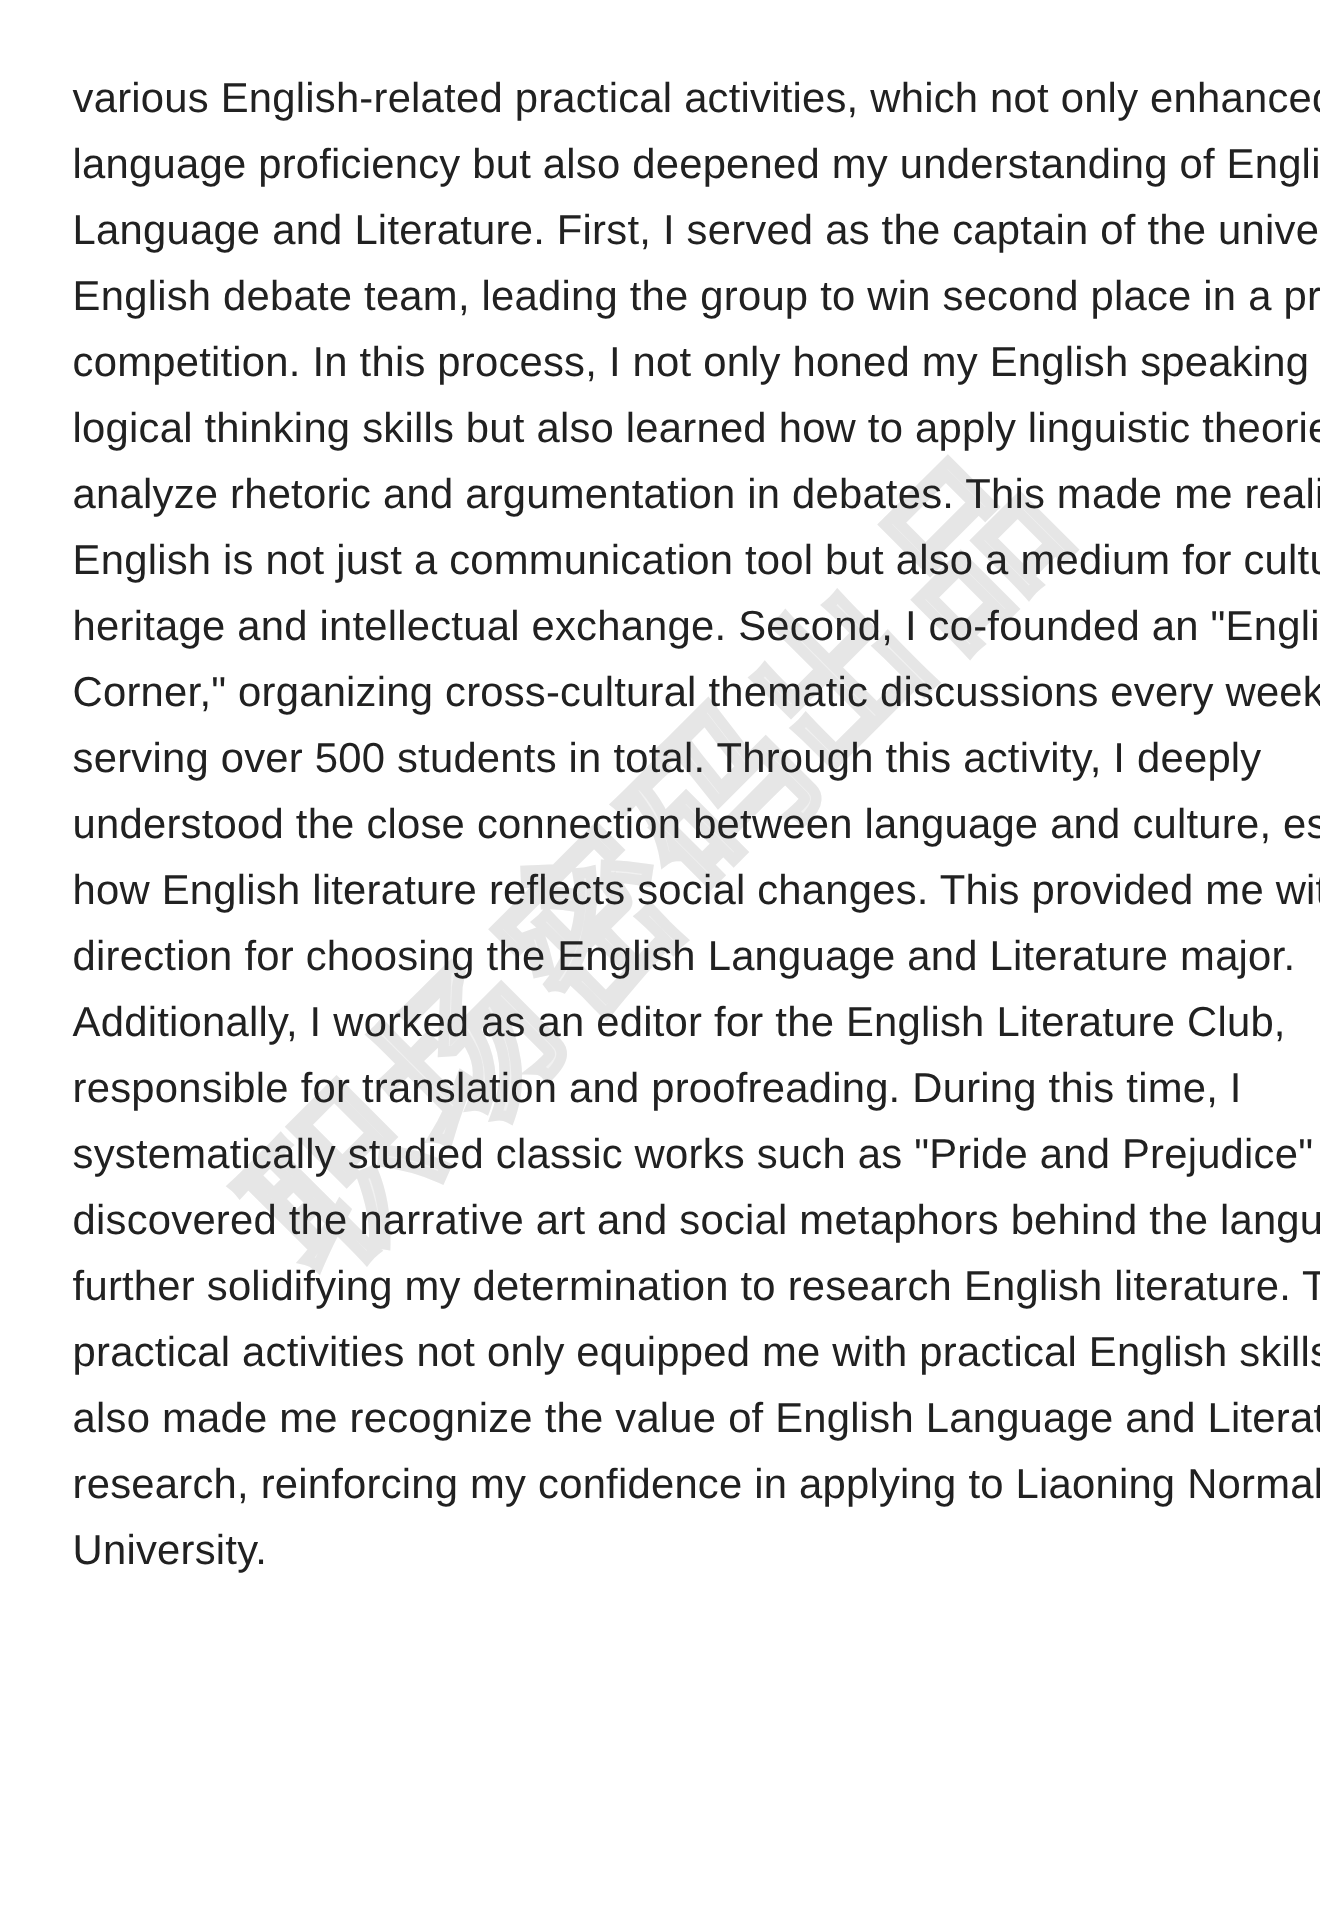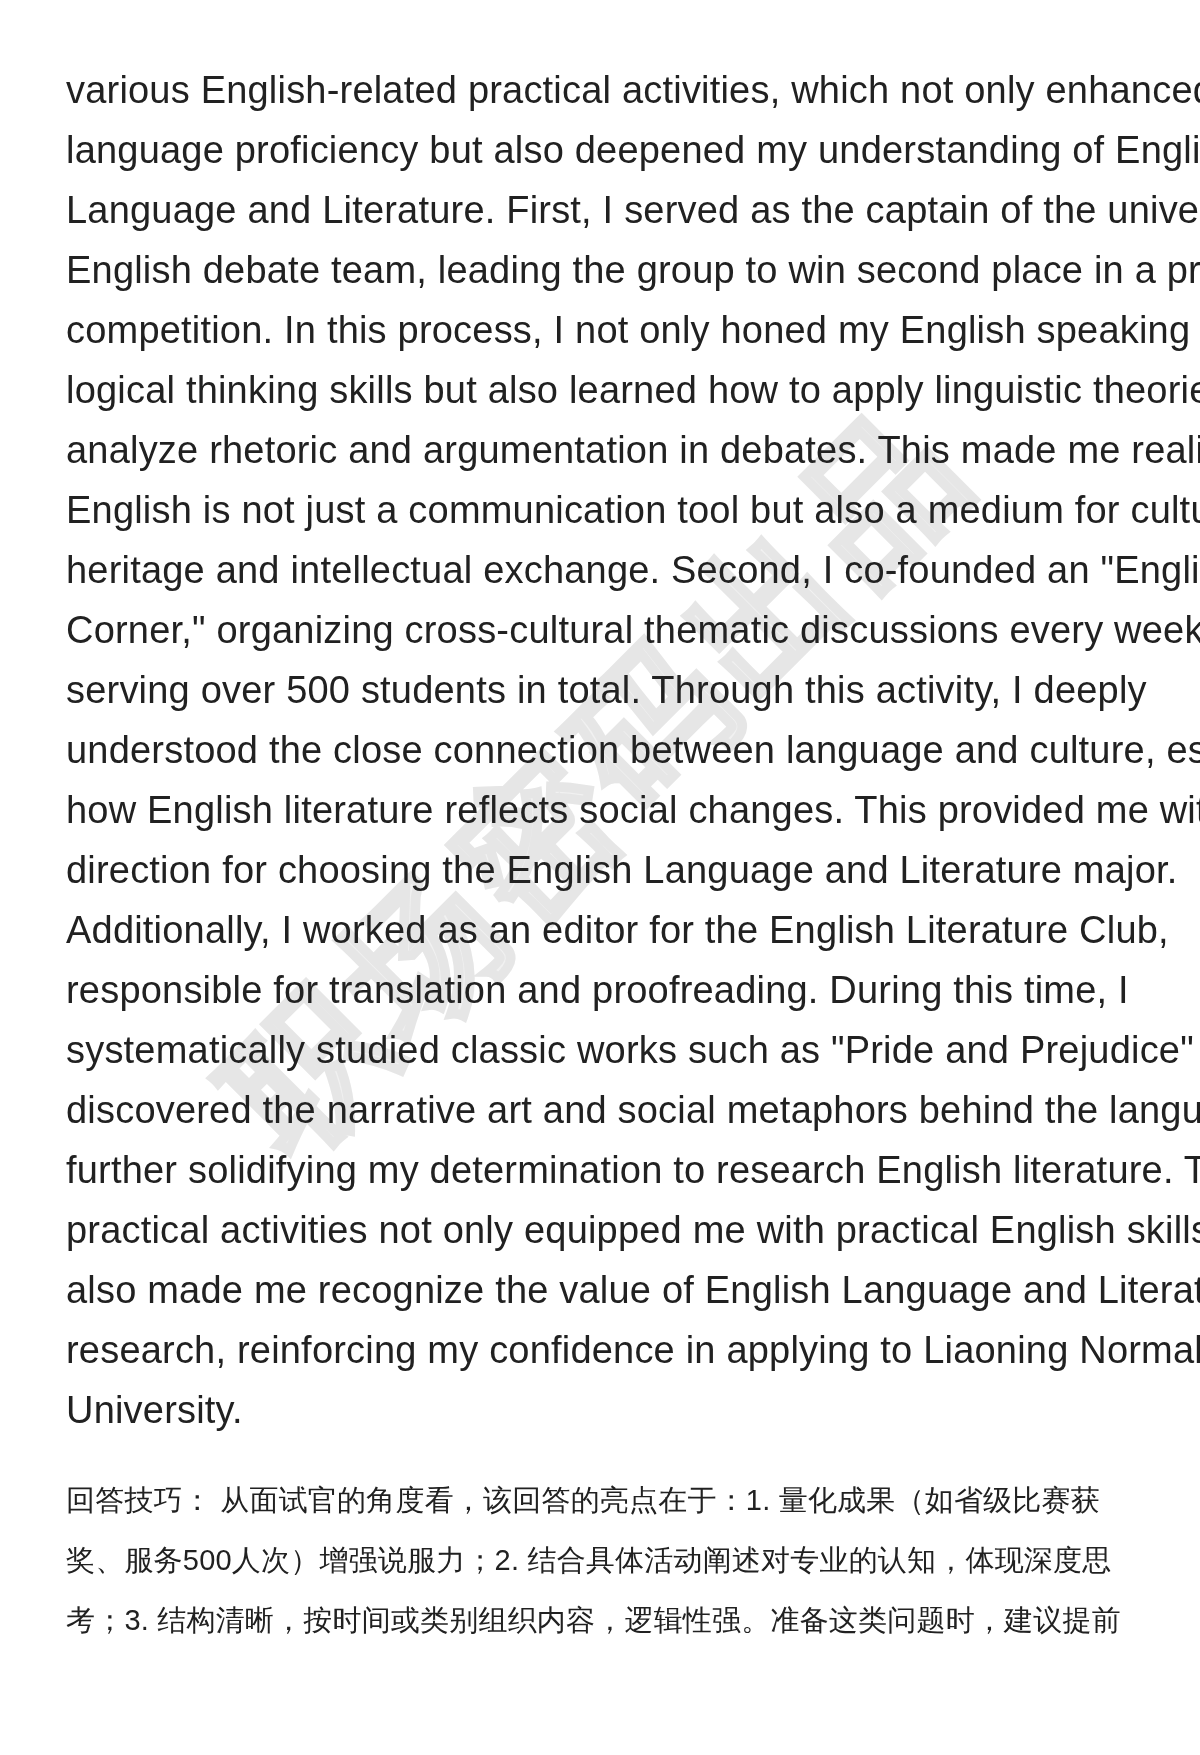--- a/index.html
+++ b/index.html
@@ -74,16 +74,13 @@
 direction for choosing the English Language and Literature major.
 Additionally, I worked as an editor for the English Literature Club,
 responsible for translation and proofreading. During this time, I
 systematically studied classic works such as "Pride and Prejudice" and
 discovered the narrative art and social metaphors behind the language,
 further solidifying my determination to research English literature. These
 practical activities not only equipped me with practical English skills but
 also made me recognize the value of English Language and Literature
 research, reinforcing my confidence in applying to Liaoning Normal
 University.</p>
-  <p class="para zh">回答技巧： 从面试官的角度看，该回答的亮点在于：1. 量化成果（如省级比赛获
-奖、服务500人次）增强说服力；2. 结合具体活动阐述对专业的认知，体现深度思
-考；3. 结构清晰，按时间或类别组织内容，逻辑性强。准备这类问题时，建议提前</p>
 </div>
 
 </body></html>

